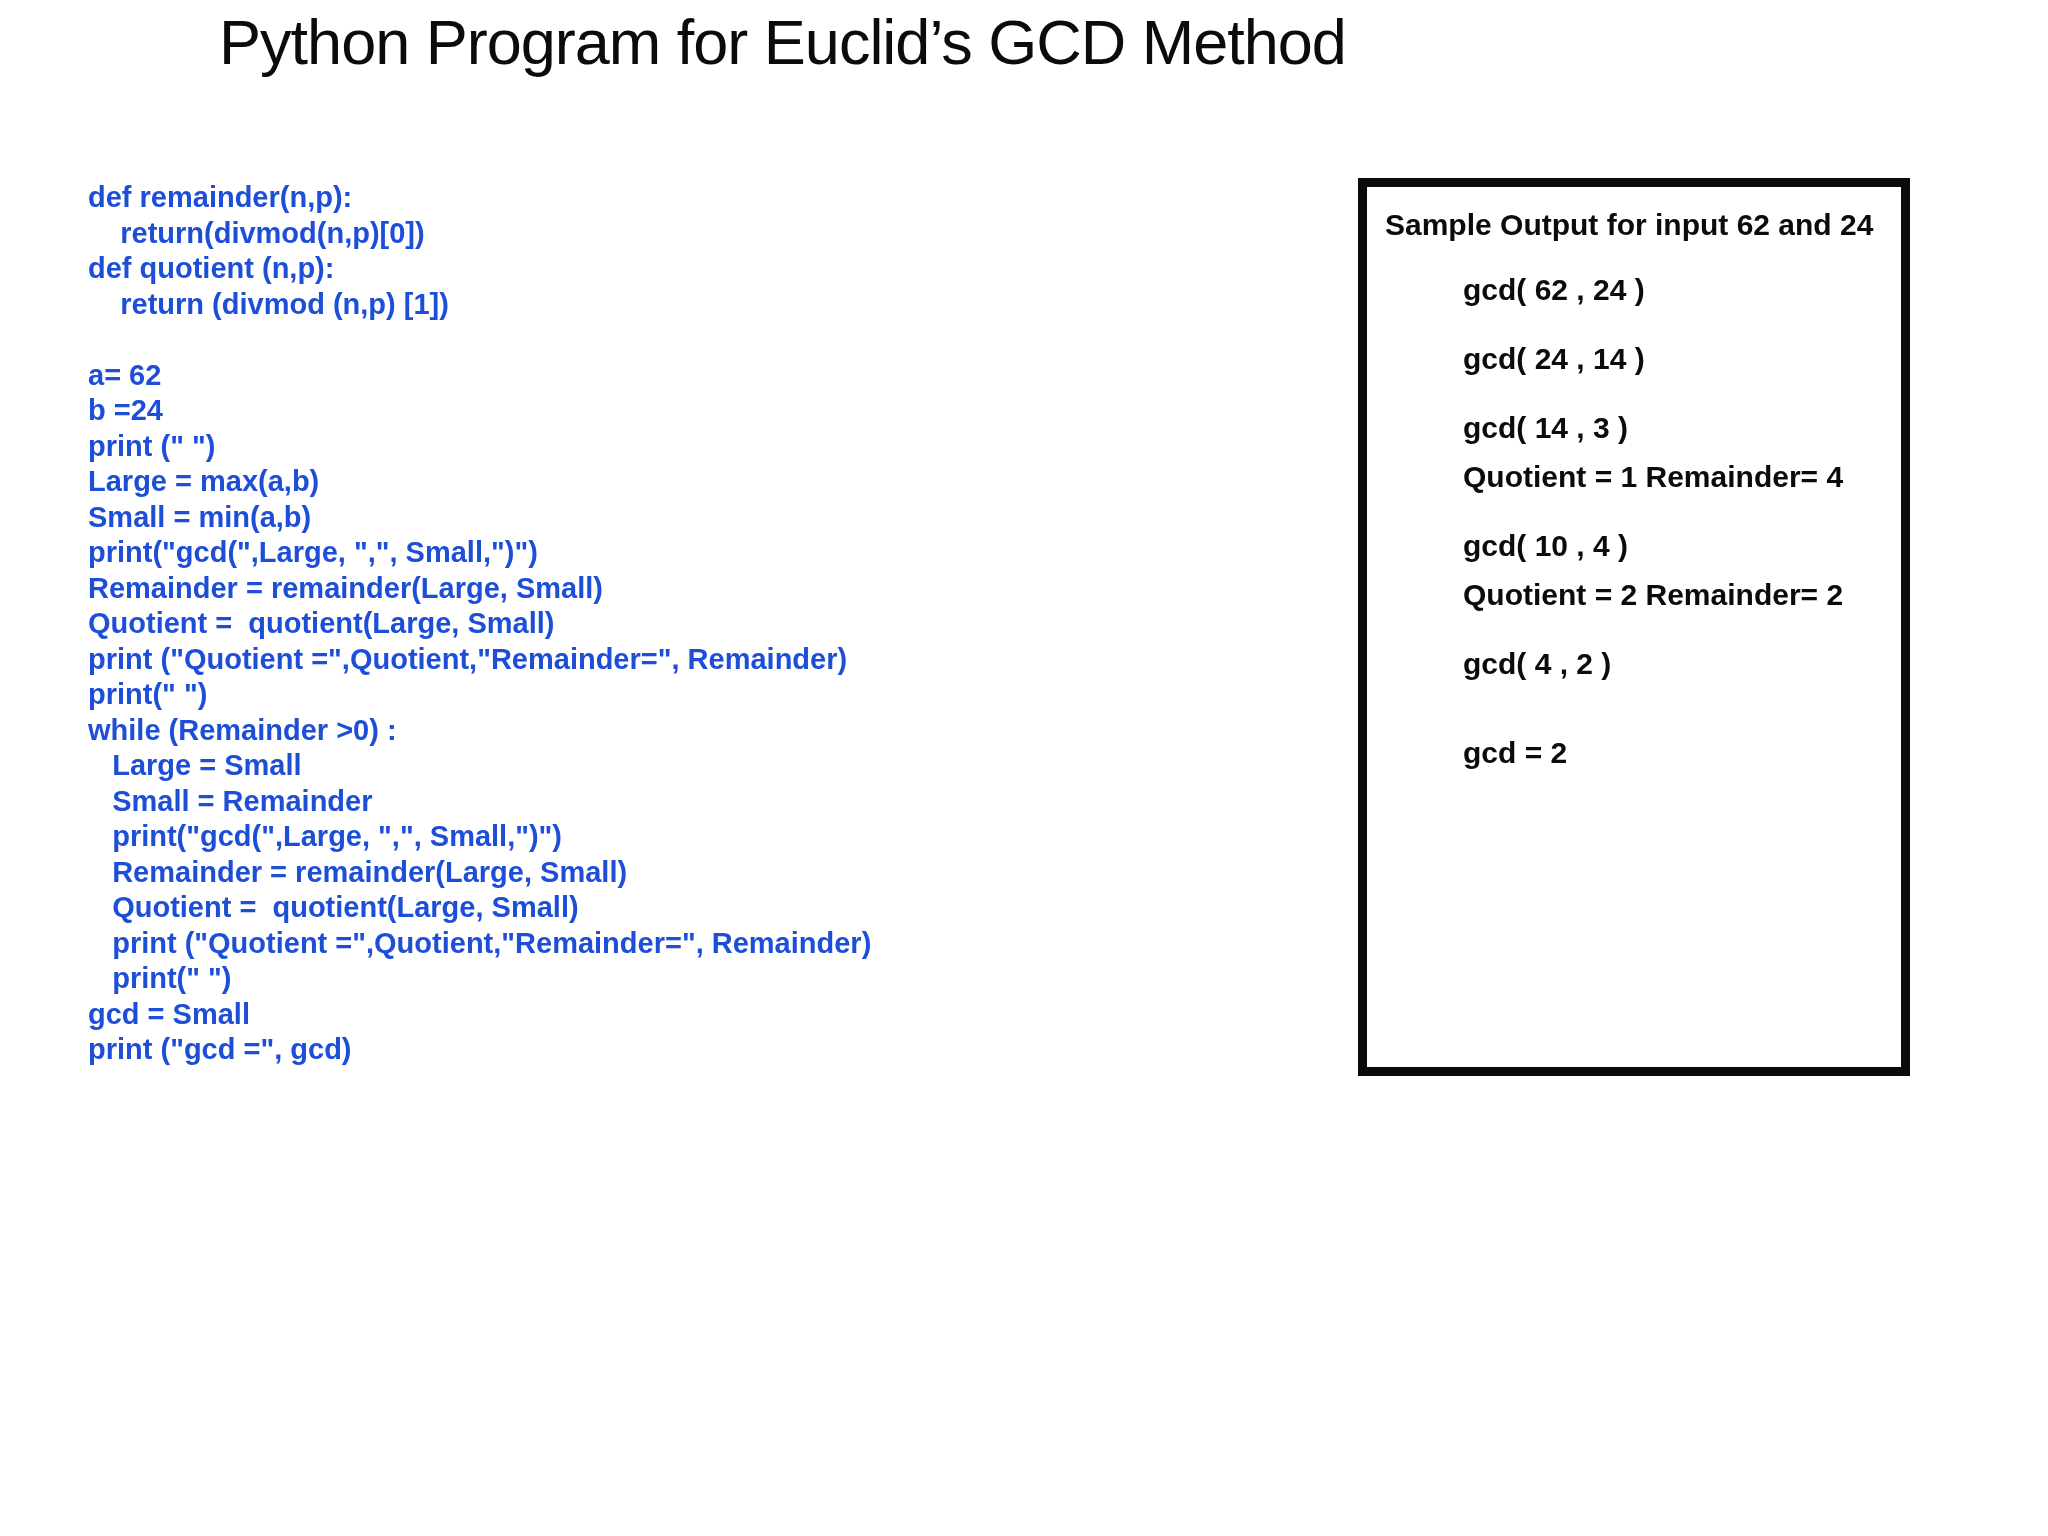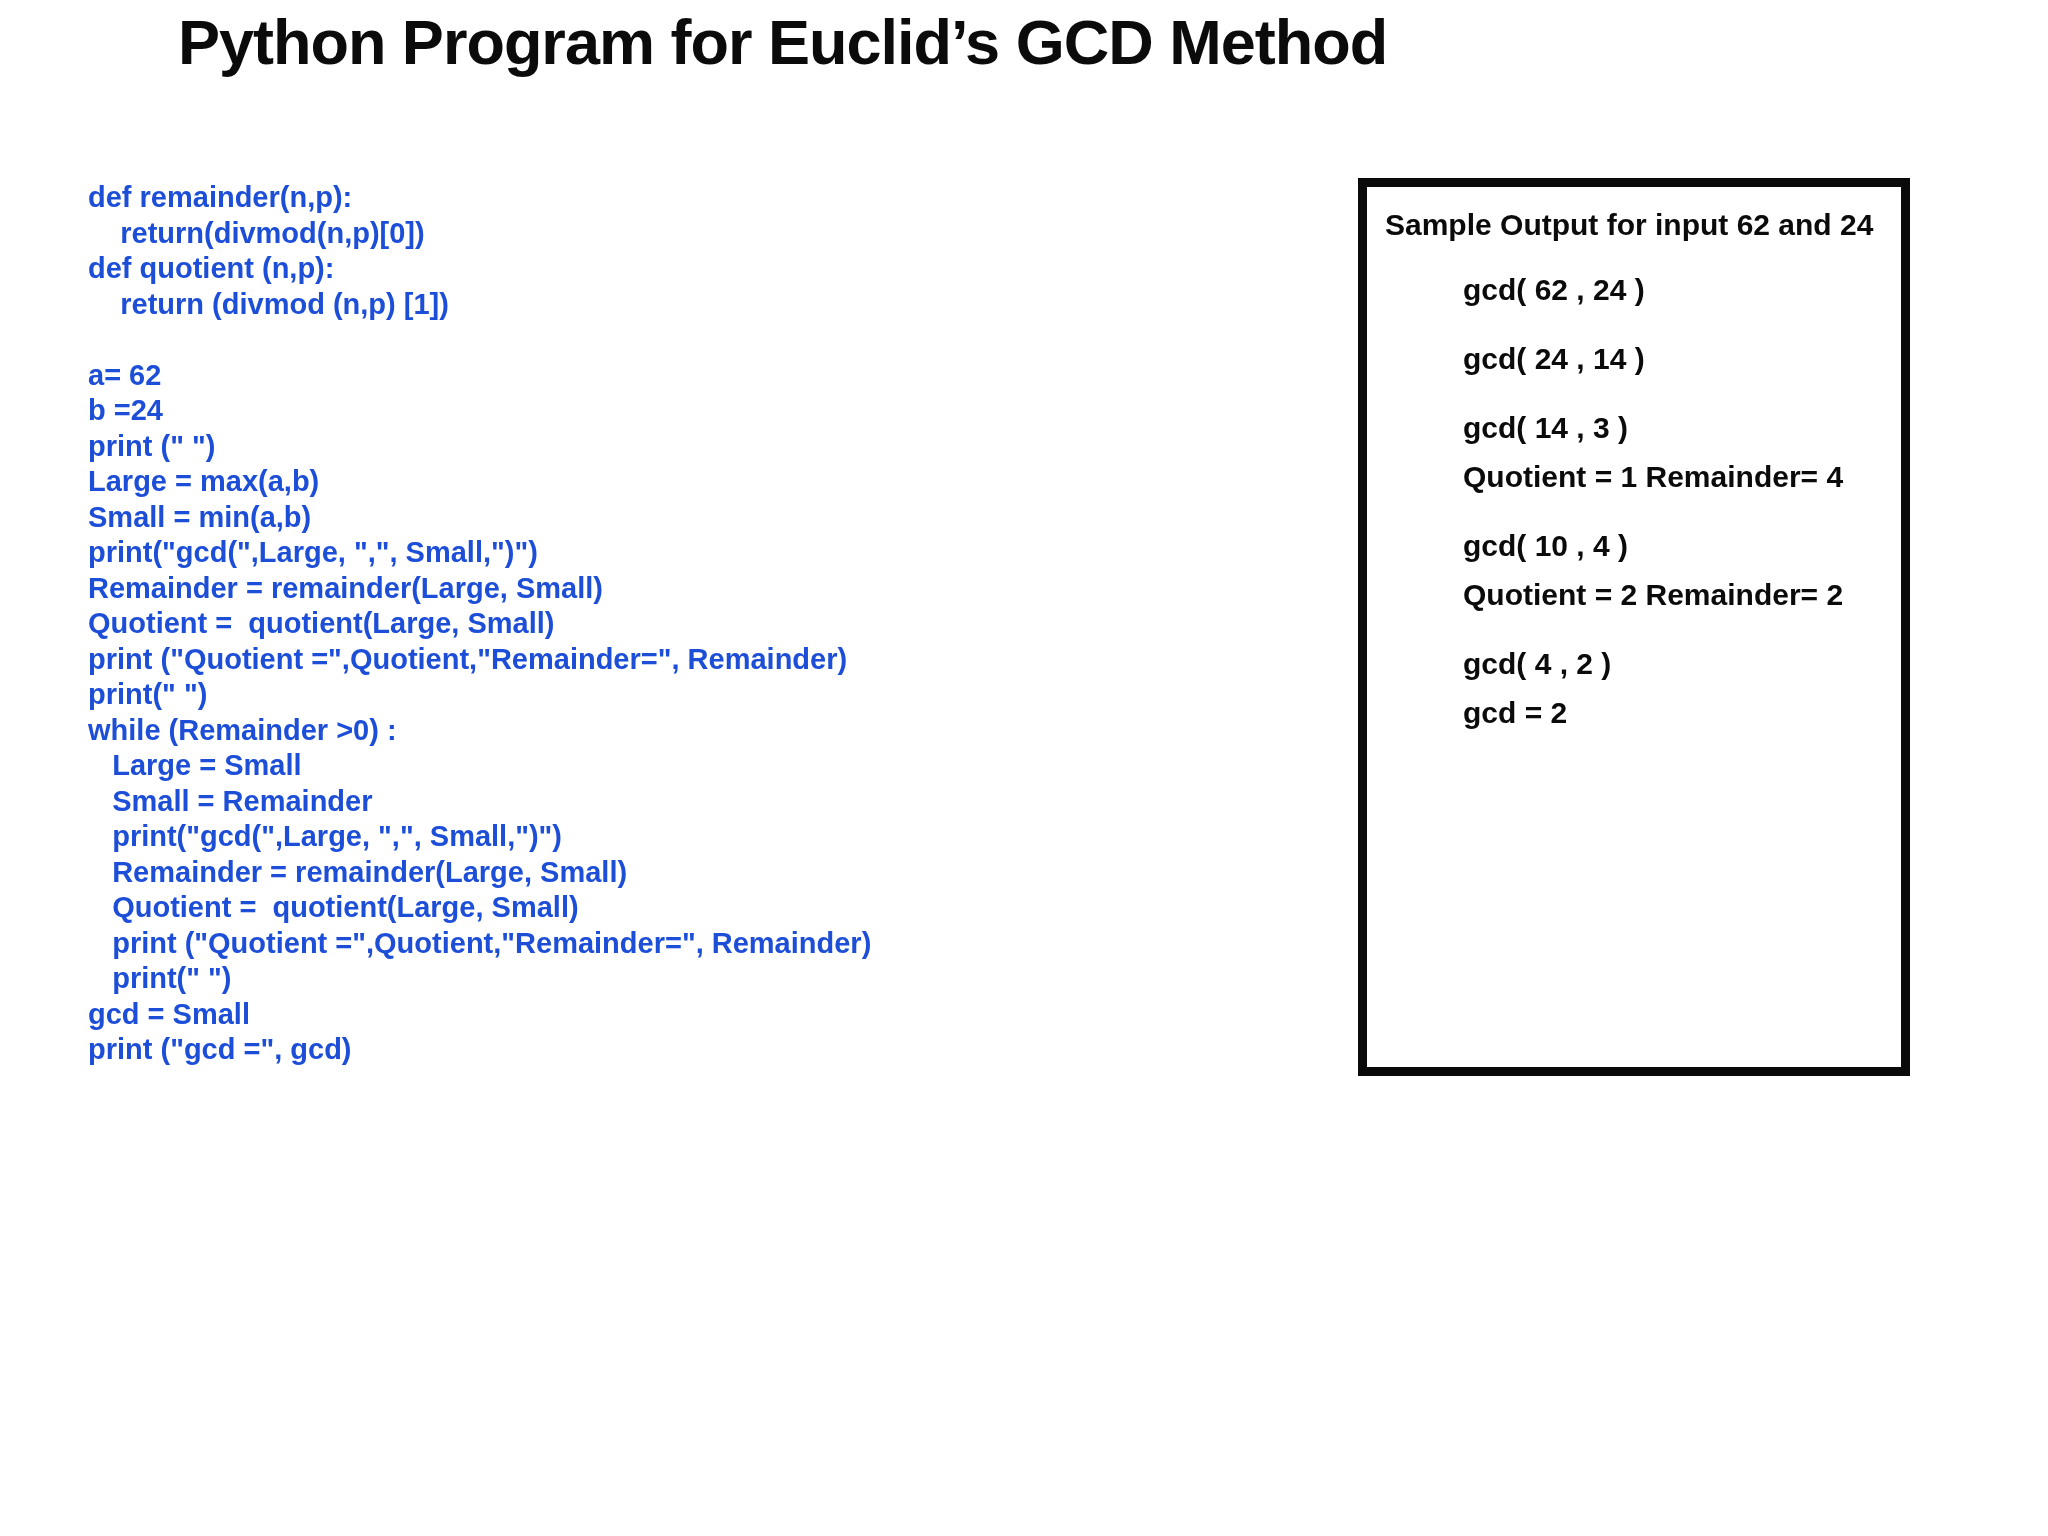--- a/index.html
+++ b/index.html
@@ -16,21 +16,21 @@
     color: #0b0b0b;
     overflow: hidden;
   }
   .title {
     position: absolute;
     top: 6px;
     left: 0;
     width: 1565px;
     text-align: center;
     font-size: 63px;
-    font-weight: bold;
+    font-weight: normal;
     letter-spacing: -1px;
     color: #0b0b0b;
     white-space: nowrap;
   }
   .code-block {
     position: absolute;
     left: 88px;
     top: 180px;
     font-size: 29px;
     font-weight: bold;
@@ -66,20 +66,21 @@
     color: #0b0b0b;
   }
   .output-step {
     margin-top: 20px;
   }
   .output-line {
     line-height: 49px;
     white-space: pre;
   }
   .output-final {
+    margin-top: 40px;
     line-height: 49px;
     white-space: pre;
   }
 </style>
 </head>
 <body>
 
 <div class="page">
 
   <div class="title">Python Program for Euclid’s GCD Method</div>

